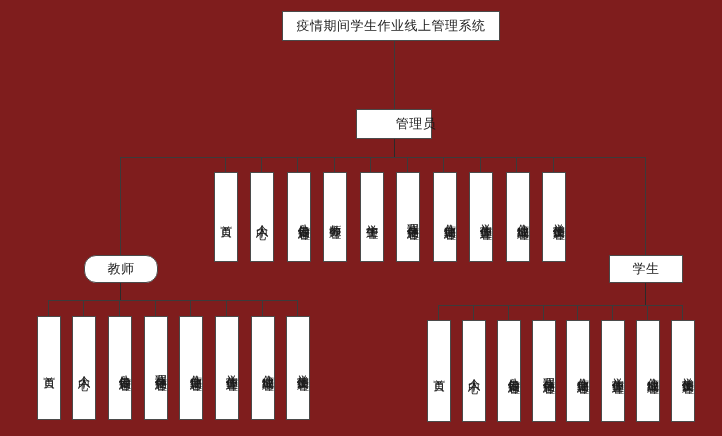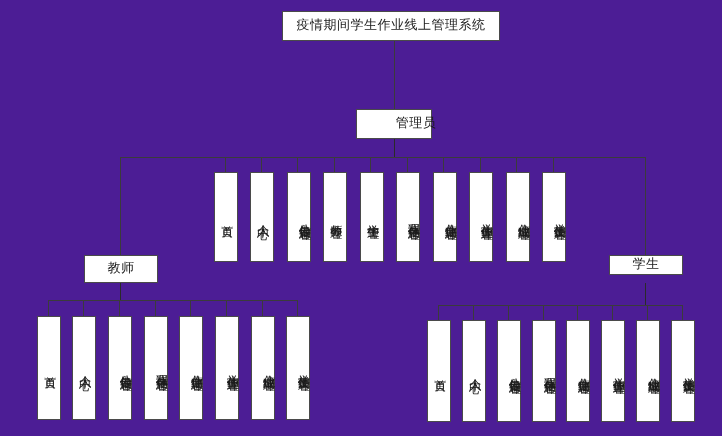--- a/index.html
+++ b/index.html
@@ -7,23 +7,22 @@
     padding: 0;
     background: #ffffff;
   }
   body {
     font-family: "DejaVu Sans", "Liberation Sans", sans-serif;
   }
   #diagram-root {
     position: relative;
     width: 722px;
     height: 436px;
-    background: #4c1d95;
+    background: #7f1d1d;
     overflow: hidden;
-    font-family: Liberation Mono, monospace;
   }
   
   .node {
     position: absolute;
     box-sizing: border-box;
     border: 1px solid #4a4a4a;
     background: #ffffff;
     display: flex;
     align-items: center;
     justify-content: center;
@@ -123,21 +122,21 @@
   </div>
   <div class="node node-v" style="left:506px; top:172px; width:24px; height:90px;">
     <span>作业成绩管理</span>
   </div>
   <div class="node node-v" style="left:542px; top:172px; width:24px; height:90px;">
     <span>学生反馈管理</span>
   </div>
 
   <div class="ln ln-v" style="left:120px; top:157px; height:98px;"></div>
 
-  <div class="node node-h" style="left:84px; top:255px; width:74px; height:28px;">
+  <div class="node node-h" style="left:84px; top:255px; width:74px; height:28px;border-radius:12px;">
     <span>教师</span>
   </div>
 
   <div class="ln ln-v ln-thick" style="left:120px; top:283px; height:17px;"></div>
 
   <div class="ln ln-h" style="left:48px; top:300px; width:250px;"></div>
 
   <div class="ln ln-v" style="left:48px;  top:300px; height:16px;"></div>
   <div class="ln ln-v" style="left:83px;  top:300px; height:16px;"></div>
   <div class="ln ln-v" style="left:119px; top:300px; height:16px;"></div>
@@ -167,21 +166,21 @@
   </div>
   <div class="node node-v" style="left:251px; top:316px; width:24px; height:104px;">
     <span>作业成绩管理</span>
   </div>
   <div class="node node-v" style="left:286px; top:316px; width:24px; height:104px;">
     <span>学生反馈管理</span>
   </div>
 
   <div class="ln ln-v" style="left:645px; top:157px; height:98px;"></div>
 
-  <div class="node node-h" style="left:609px; top:255px; width:74px; height:20px;">
+  <div class="node node-h" style="left:609px; top:255px; width:74px; height:28px;">
     <span>学生</span>
   </div>
 
   <div class="ln ln-v ln-thick" style="left:645px; top:283px; height:22px;"></div>
 
   <div class="ln ln-h" style="left:438px; top:305px; width:244px;"></div>
 
   <div class="ln ln-v" style="left:438px; top:305px; height:15px;"></div>
   <div class="ln ln-v" style="left:473px; top:305px; height:15px;"></div>
   <div class="ln ln-v" style="left:508px; top:305px; height:15px;"></div>

